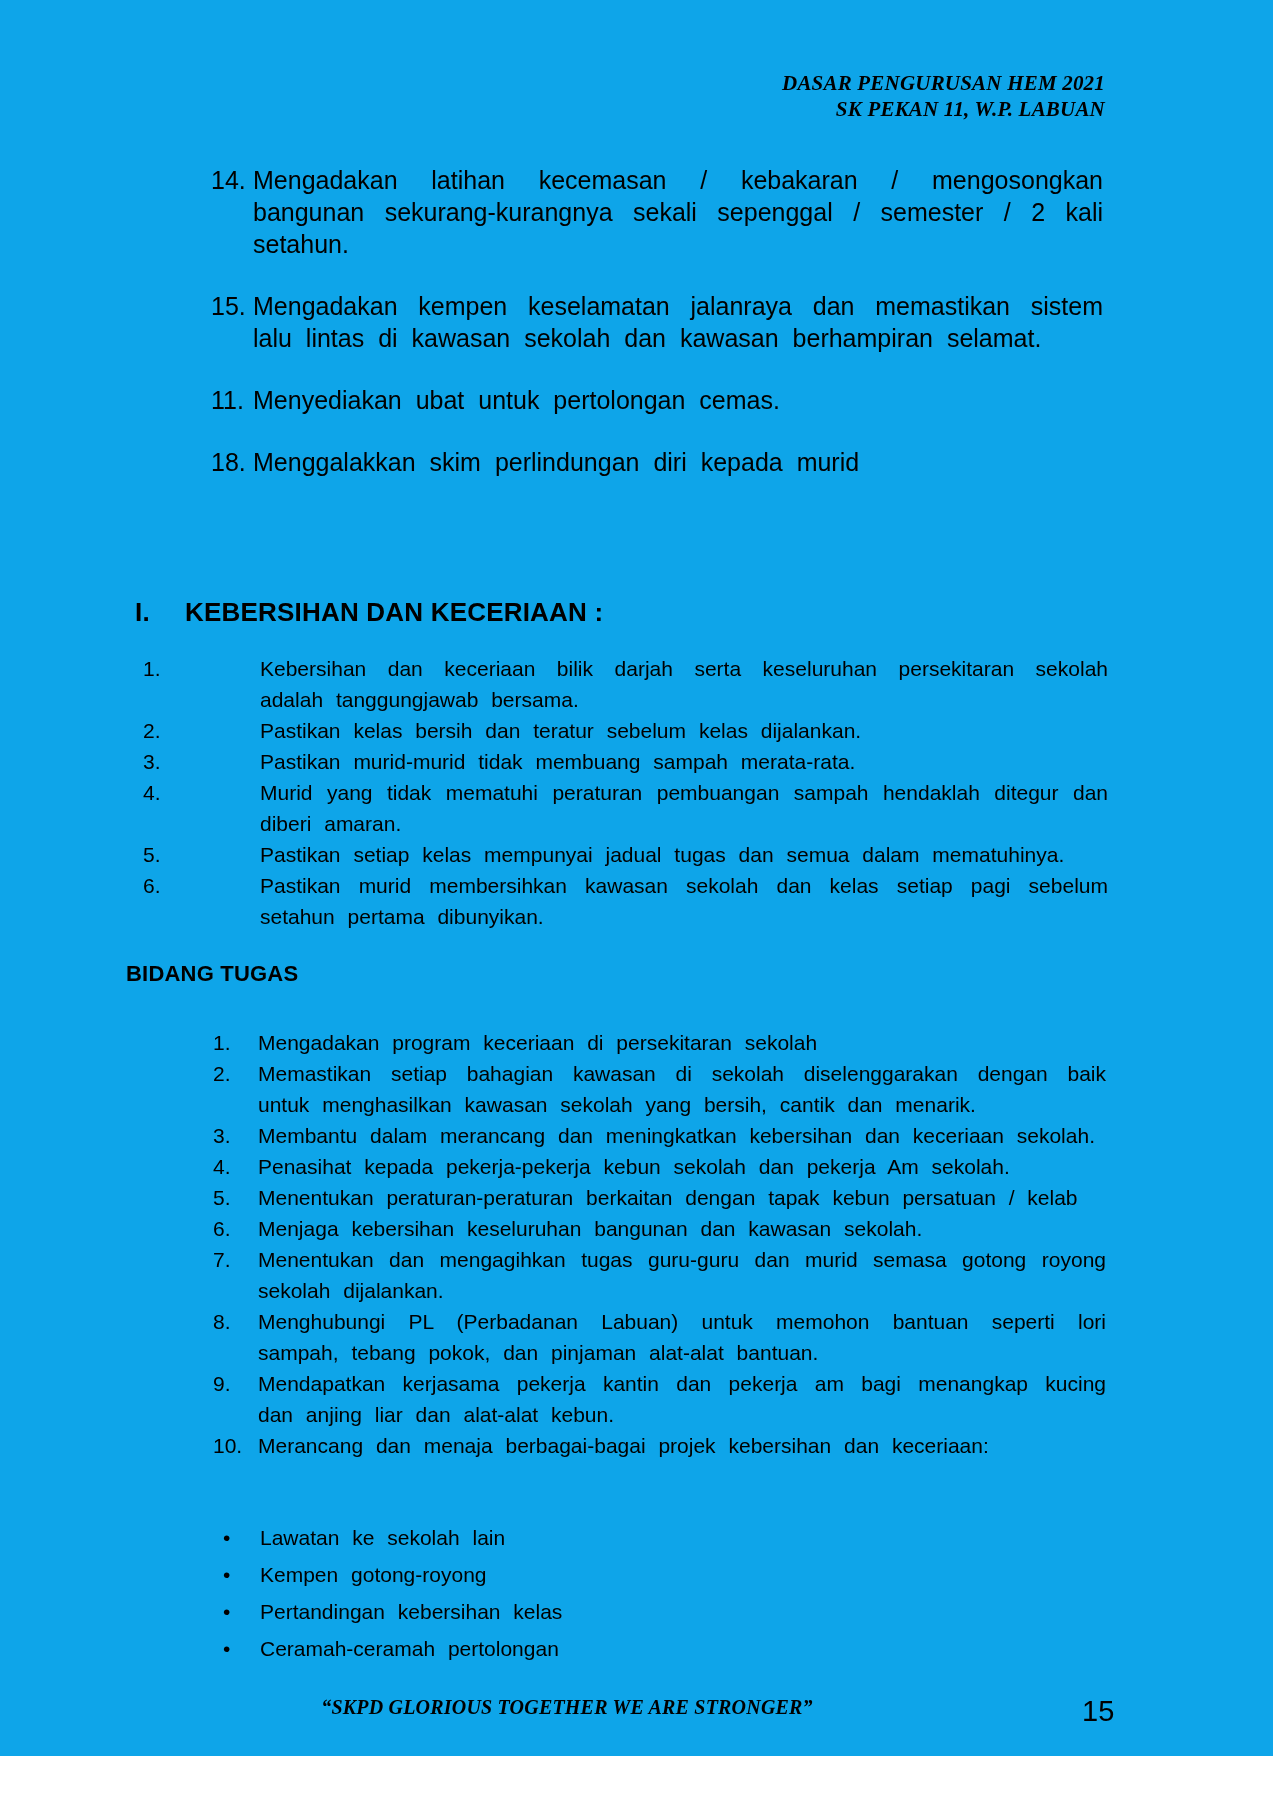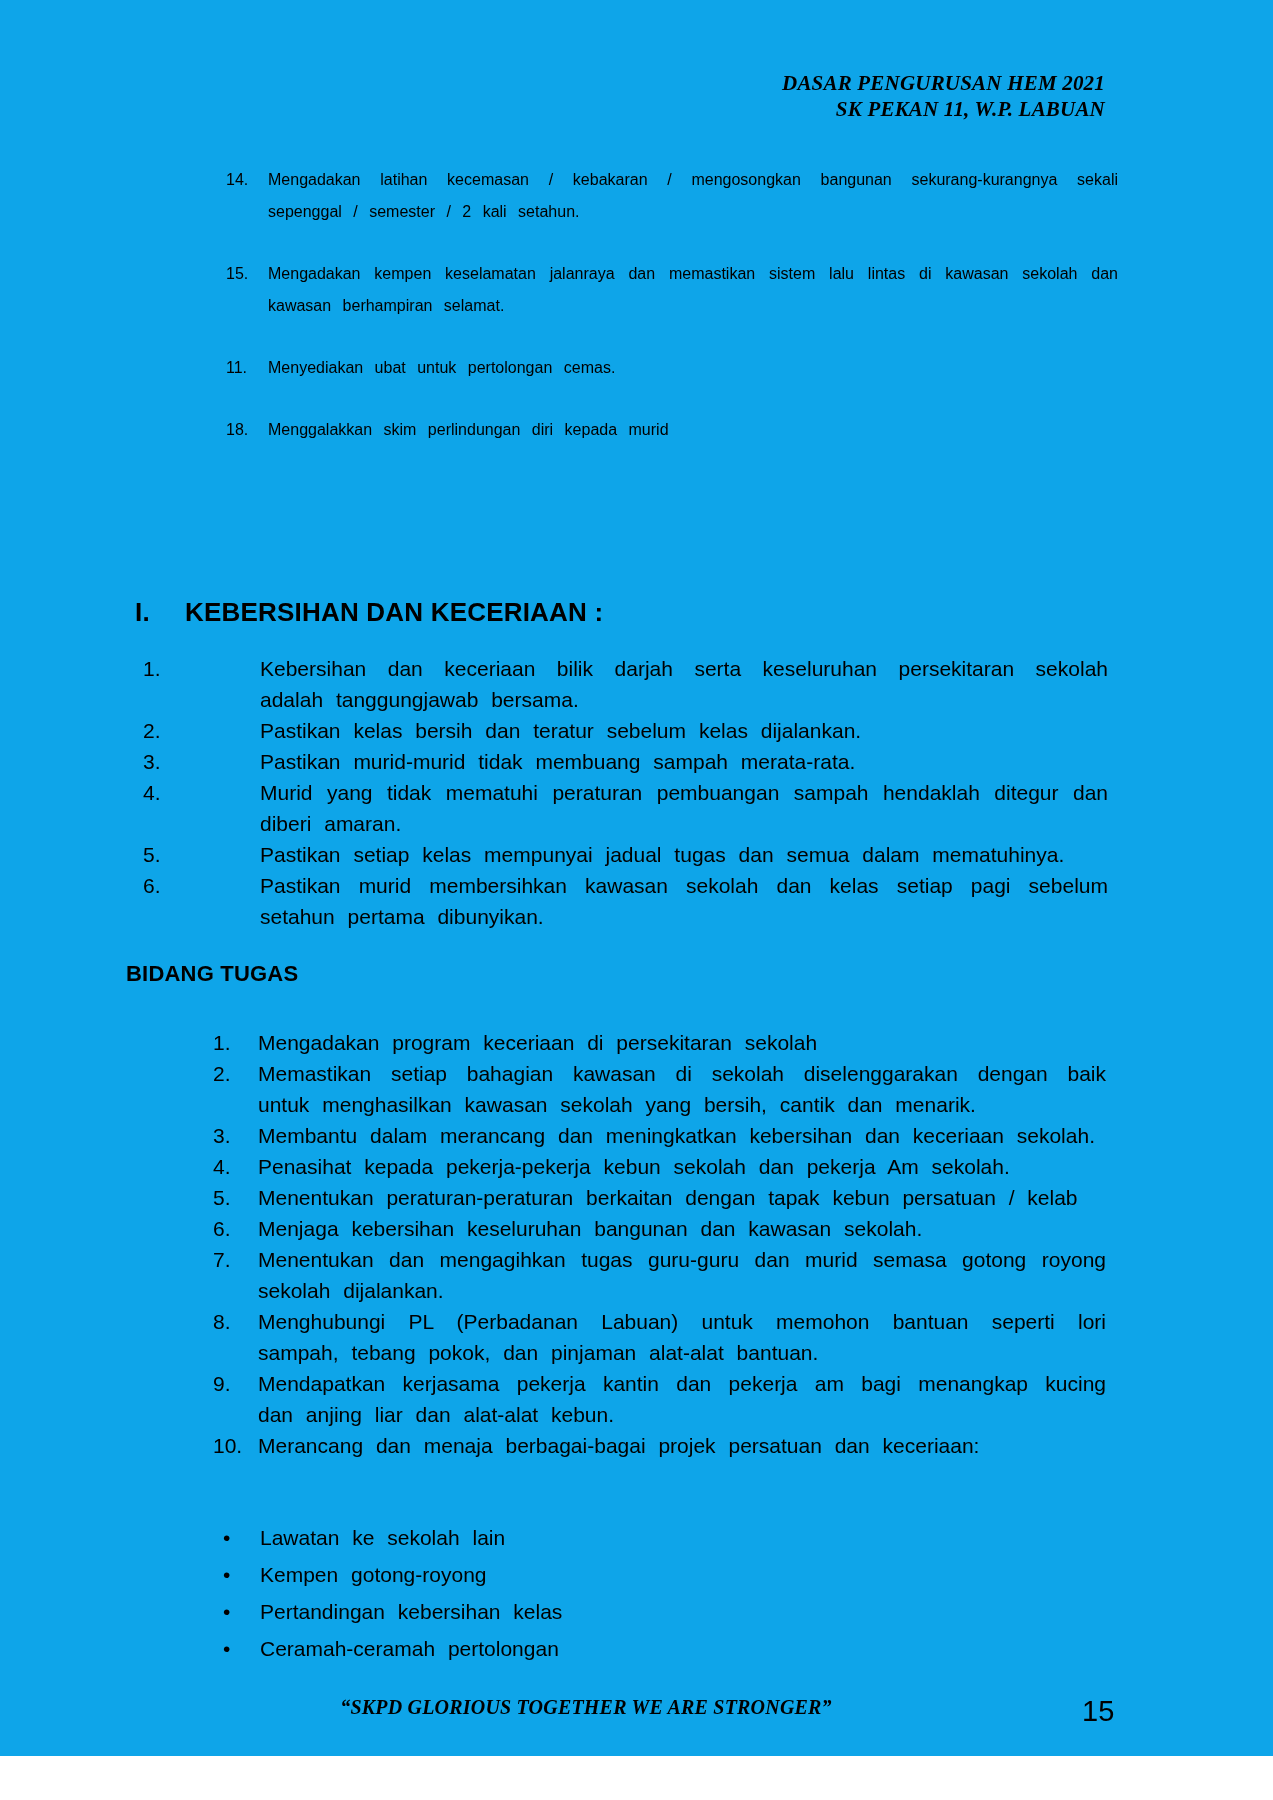--- a/index.html
+++ b/index.html
@@ -34,24 +34,24 @@
   .num { flex: none; }
   .txt {
     text-align: justify;
     text-justify: inter-word;
     word-spacing: 7px;
   }
 
   
   .list-a {
     position: absolute;
-    left: 226px;
+    left: 211px;
     top: 164px;
     width: 895px;
-    font-size: 16px;
+    font-size: 25px;
     line-height: 32px;
   }
   .list-a .row { margin-bottom: 30px; }
   .list-a .num { width: 42px; }
   .list-a .txt { width: 850px; }
 
   
   .heading-1 {
     position: absolute;
     left: 135px;
@@ -117,21 +117,20 @@
     top: 1694px;
     left: 0;
     width: 1134px;
     text-align: center;
     font-family: "Liberation Serif", serif;
     font-weight: bold;
     font-style: italic;
     font-size: 20px;
     line-height: 26px;
     letter-spacing: 0.2px;
-    padding-left: 19px;
   }
   .page-number {
     position: absolute;
     left: 1082px;
     top: 1697px;
     font-family: Liberation Sans, sans-serif;
     font-size: 29px;
     line-height: 28px;
   }
 </style>
@@ -230,21 +229,21 @@
     <div class="row">
       <span class="num">8.</span>
       <span class="txt">Menghubungi PL (Perbadanan Labuan) untuk memohon bantuan seperti lori sampah, tebang pokok, dan pinjaman alat-alat bantuan.</span>
     </div>
     <div class="row">
       <span class="num">9.</span>
       <span class="txt">Mendapatkan kerjasama pekerja kantin dan pekerja am bagi menangkap kucing dan anjing liar dan alat-alat kebun.</span>
     </div>
     <div class="row">
       <span class="num">10.</span>
-      <span class="txt">Merancang dan menaja berbagai-bagai projek persatuan dan keceriaan:</span>
+      <span class="txt">Merancang dan menaja berbagai-bagai projek kebersihan dan keceriaan:</span>
     </div>
   </div>
 
   <div class="list-bullets">
     <div class="row">
       <span class="bullet">•</span>
       <span class="txt">Lawatan ke sekolah lain</span>
     </div>
     <div class="row">
       <span class="bullet">•</span>

